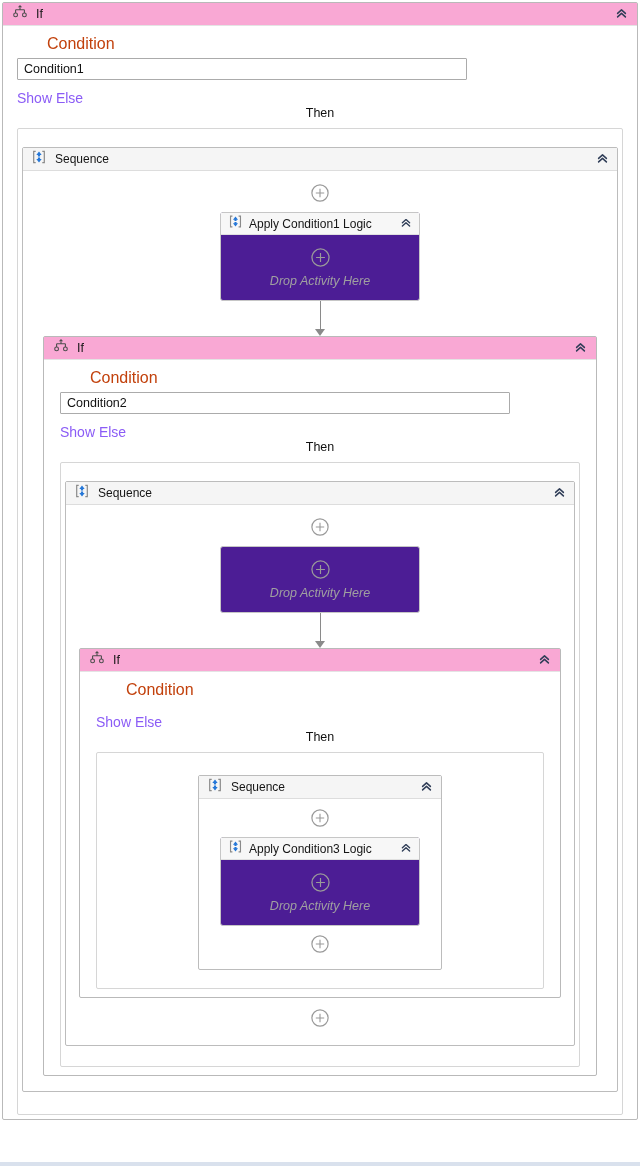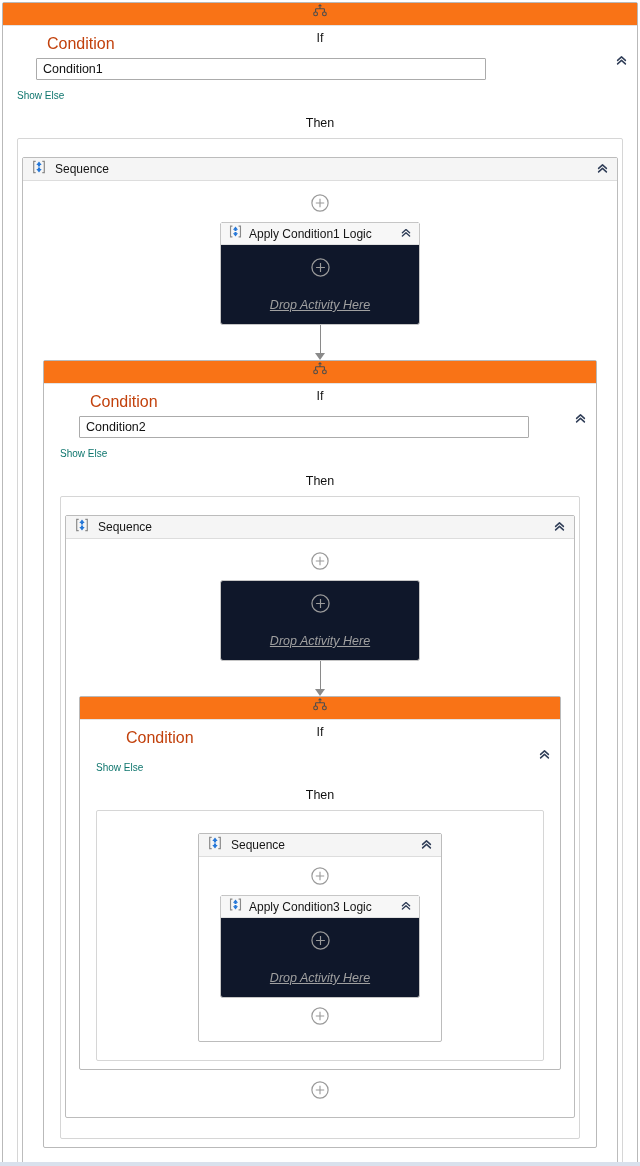--- a/index.html
+++ b/index.html
@@ -4,51 +4,51 @@
 <style>
   * { margin:0; padding:0; box-sizing:border-box; }
   html,body { width:640px; background:#fff; font-family:"Liberation Sans", sans-serif; }
   body { position:relative; height:1166px; overflow:hidden; }
   .stage { padding:2px 2px 0 2px; }
   .designer-bg-strip { position:absolute; left:0; right:0; bottom:0; height:4px; background:#d9e1ed; }
 
   
   .if-card { background:#fff; border:1px solid #b9b9b9; border-radius:2px; }
   .if-header { height:23px; display:flex; align-items:center; gap:8px; padding:0 9px;
-               background:#f97316; border-bottom:1px solid #e4e4e4; cursor:default;flex-direction:column; }
+               background:#f9a8d4; border-bottom:1px solid #e4e4e4; cursor:default; }
   .if-header .title { font-size:12.5px; color:#151515; }
   .collapse-btn { margin-left:auto; display:flex; align-items:center; background:none; border:none; padding:0; cursor:pointer; }
 
   .if-content { padding:9px 14px 4px 14px; display:flex; flex-direction:column; }
   .if-content.inner { padding:9px 16px 8px 16px; }
 
   .cond-label { font-size:16px; color:#c2410c; margin-bottom:5px;margin-left:30px; }
   .cond-input { width:450px; height:22px; border:1px solid #ababab; border-radius:1px;
-                font-family:"Liberation Sans", sans-serif; font-size:12.5px; color:#111; padding:0 6px;margin-left:19px; }
-  .show-else { color:#0f766e; font-size:10px; margin-top:10px; text-decoration:none; cursor:pointer; width:max-content; }
-  .then-label { text-align:center; font-size:12.5px; color:#111; margin-top:15px; margin-bottom:8px; }
+                font-family:"Liberation Sans", sans-serif; font-size:12.5px; color:#111; padding:0 6px; }
+  .show-else { color:#8b5cf6; font-size:14px; margin-top:10px; text-decoration:none; cursor:pointer; width:max-content; }
+  .then-label { text-align:center; font-size:12.5px; color:#111; margin-bottom:8px; }
 
   .then-slot { border:1px solid #d6d6d6; border-radius:2px; background:#fff;
                padding:18px 4px 22px 4px; }
   .then-slot.center { display:flex; justify-content:center; padding:22px 4px 18px 4px; }
 
   .seq-card { border:1px solid #bcbcbc; border-radius:2px; background:#fff; }
   .seq-header { height:23px; display:flex; align-items:center; gap:8px; padding:0 8px;
                 background:#f5f5f5; border-bottom:1px solid #ddd; }
   .seq-header .title { font-size:12px; color:#151515; }
   .seq-body { display:flex; flex-direction:column; align-items:center; padding:13px 0 15px 0; }
 
   .plus-btn { background:none; border:none; padding:0; display:flex; cursor:pointer; }
 
-  .apply-card { width:200px; border:1px solid #c6c6c6; border-radius:3px; background:#0f172a; margin-top:7px; }
+  .apply-card { width:200px; border:1px solid #c6c6c6; border-radius:3px; background:#4c1d95; margin-top:7px; }
   .apply-header { height:22px; display:flex; align-items:center; gap:6px; padding:0 7px;
                   background:#f7f7f7; border-bottom:1px solid #e0e0e0; }
   .apply-header .title { font-size:12px; color:#151515; white-space:nowrap; }
   .apply-body { display:flex; flex-direction:column; align-items:center; padding:13px 6px 12px 6px; }
-  .drop-hint { font-size:12.5px; font-style:italic; color:#a0a0a0; margin-top:18px;text-decoration:underline; }
+  .drop-hint { font-size:12.5px; font-style:italic; color:#a0a0a0; margin-top:4px; }
 
   .connector { display:flex; flex-direction:column; align-items:center; }
   .connector .line { width:1px; height:28px; background:#8a8a8a; }
   .connector .head { width:0; height:0; border-left:5px solid transparent;
                      border-right:5px solid transparent; border-top:7px solid #8a8a8a; }
 
   .if-card.level2 { align-self:stretch; margin:0 20px; }
   .if-card.level3 { align-self:stretch; margin:0 13px; }
   .seq-card.narrow { width:244px; }
   .seq-card.narrow .seq-body { padding:10px 0 13px 0; }

